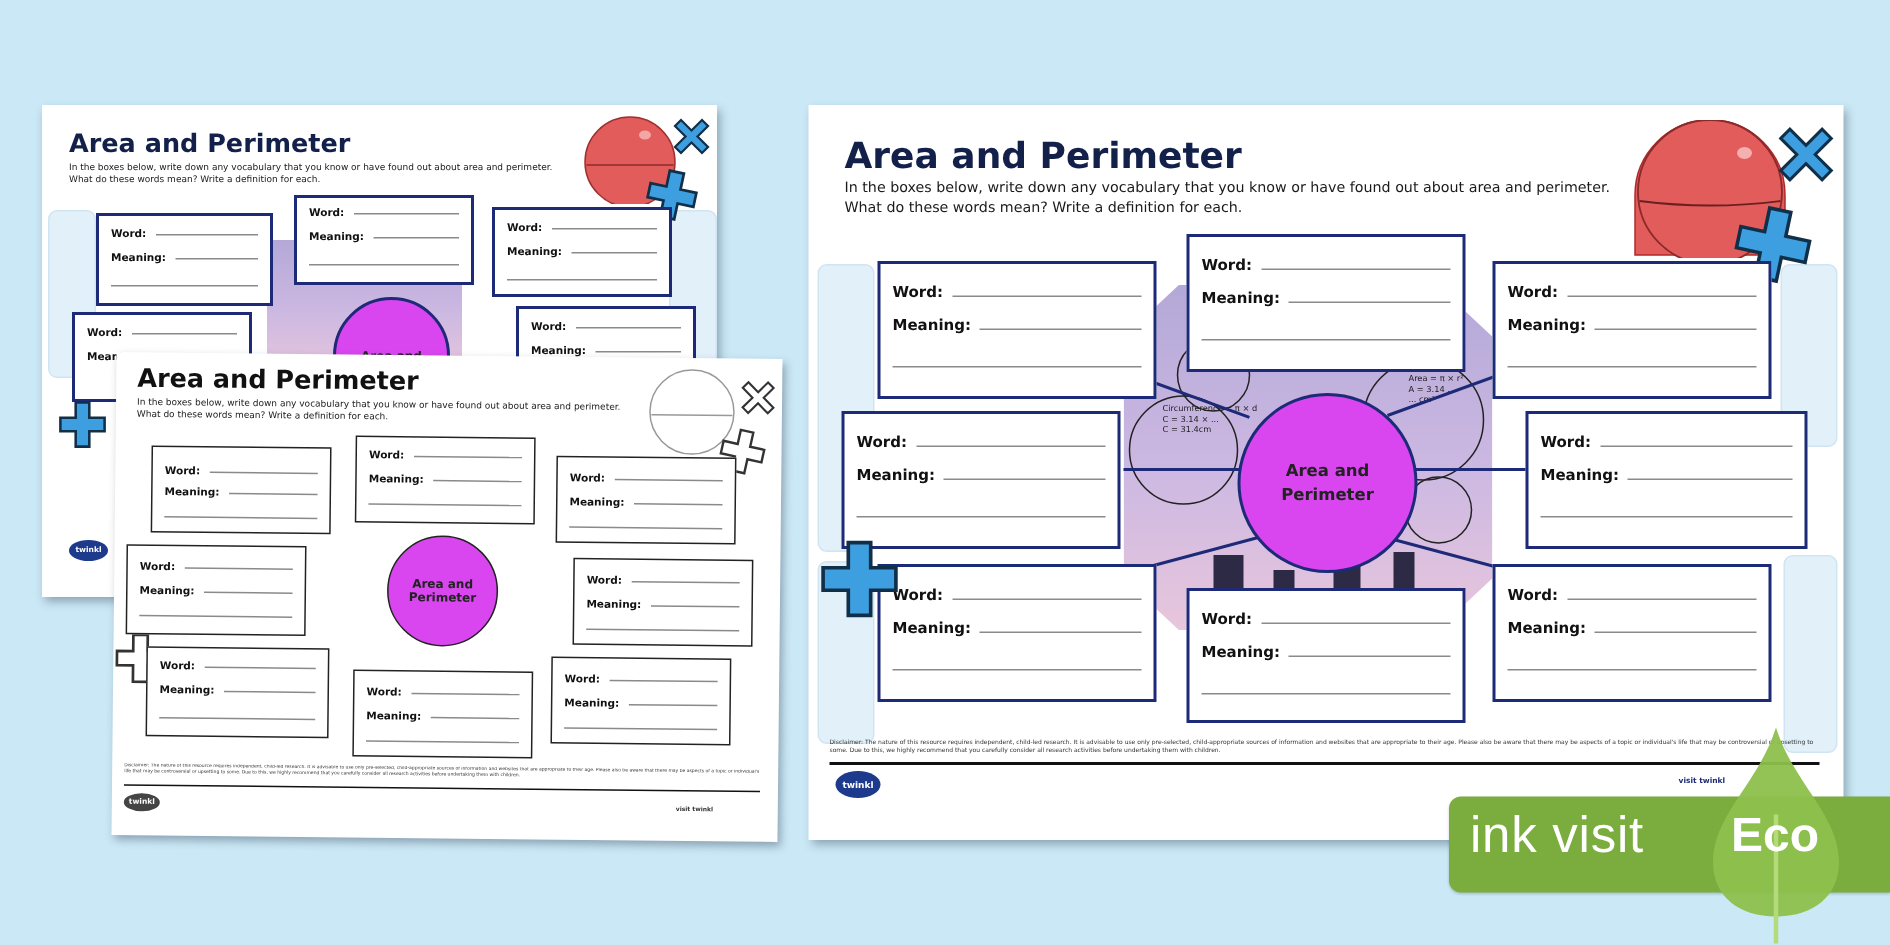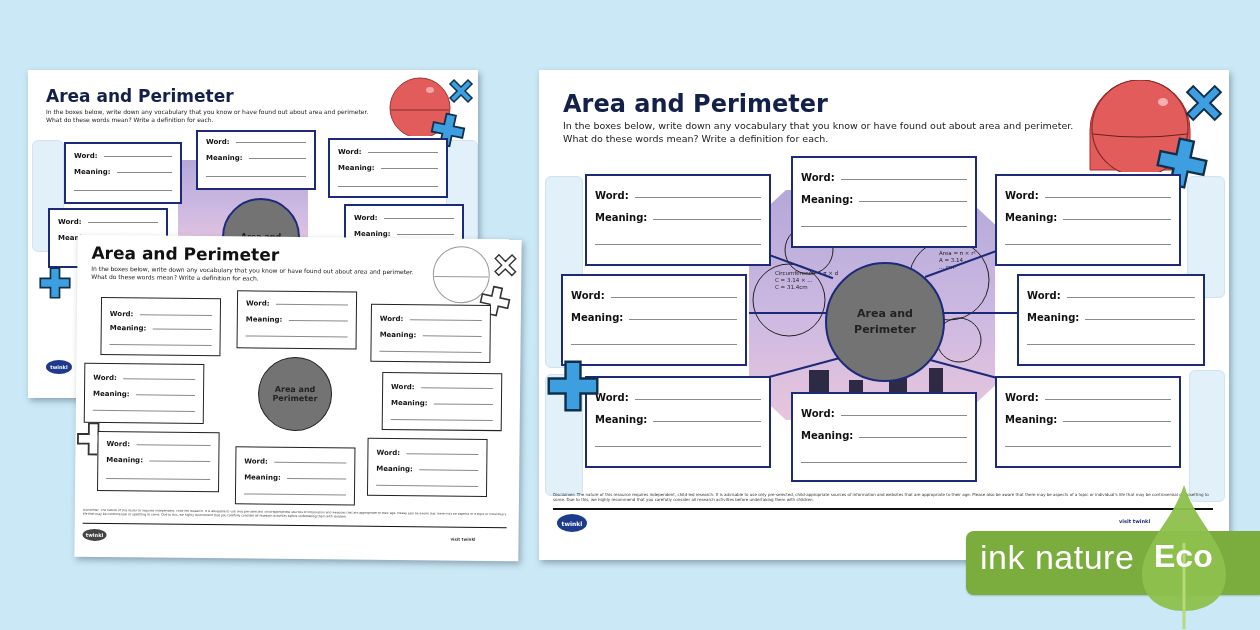--- a/index.html
+++ b/index.html
@@ -8,21 +8,21 @@
   .sheet { position:absolute; background:#ffffff; box-shadow:2px 3px 6px rgba(60,80,100,0.45); overflow:hidden; }
   .sheet .title { position:absolute; font-family:"DejaVu Sans", sans-serif; font-weight:bold; color:#13214a; white-space:nowrap; }
   .sheet .instr { position:absolute; color:#1a1a1a; white-space:nowrap; line-height:1.35; }
 
   .box { position:absolute; background:#fff; border:2px solid #1c2a78; box-sizing:border-box; }
   .box .row { position:absolute; left:8px; right:8px; display:flex; align-items:flex-end; }
   .box .lbl { font-weight:bold; color:#111; white-space:nowrap; margin-right:6px; }
   .box .line { flex:1; border-bottom:1px solid #8a8a8a; height:0; margin-bottom:3px; }
   .box .blank { position:absolute; left:8px; right:8px; border-bottom:1px solid #8a8a8a; }
 
-  .hub { position:absolute; background:#737373; border:2px solid #1c2a78; border-radius:50%; display:flex; flex-direction:column; align-items:center; justify-content:center; text-align:center; font-weight:bold; color:#222; }
+  .hub { position:absolute; background:#d946ef; border:2px solid #1c2a78; border-radius:50%; display:flex; flex-direction:column; align-items:center; justify-content:center; text-align:center; font-weight:bold; color:#222; }
 
   .bg-purple { position:absolute; background:linear-gradient(#b4a8d8, #cdb9e2 55%, #e8c6dc); }
   .spoke { position:absolute; background:#1c2a78; height:2px; transform-origin:0 50%; }
 
   .ghost-plus { position:absolute; background:#e2f0fa; border:1px solid #d0e4f2; border-radius:6px; }
 
   .blue-x { position:absolute; }
   .disclaimer { position:absolute; color:#333; line-height:1.3; overflow:hidden; }
   .footer-rule { position:absolute; height:2px; background:#111; }
   .logo { position:absolute; background:#1d3a8c; color:#fff; border-radius:50%; font-weight:bold; display:flex; align-items:center; justify-content:center; }
@@ -389,18 +389,18 @@
       <path d="M11 2 H19 V11 H28 V19 H19 V28 H11 V19 H2 V11 H11 Z" fill="#3d9ee0" stroke="#10304a" stroke-width="1.3"></path>
     </svg>
 
   <div class="disclaimer" style="left:14px;top:422px;width:660px;height:14px;font-size:4px;">Disclaimer: The nature of this resource requires independent, child-led research. It is advisable to use only pre-selected, child-appropriate sources of information and websites that are appropriate to their age. Please also be aware that there may be aspects of a topic or individual's life that may be controversial or upsetting to some. Due to this, we highly recommend that you carefully consider all research activities before undertaking them with children.</div>
   <div class="footer-rule" style="left:14px;top:438px;width:660px;"></div>
   <div class="logo" style="left:18px;top:444px;width:30px;height:18px;font-size:6px;">twinkl</div>
   <div class="visit" style="left:580px;top:448px;font-size:5px;">visit twinkl</div>
 </div>
 
 <div class="eco-banner"></div>
-<div class="eco-text">ink nature</div>
+<div class="eco-text">ink visit</div>
 <svg class="eco-leaf" viewBox="0 0 96 150">
   <path d="M48 2 C60 40 90 60 90 92 C90 115 72 128 48 128 C24 128 6 115 6 92 C6 60 36 40 48 2 Z" fill="#8dc04c" opacity="0.95"></path>
   <line x1="48" y1="60" x2="48" y2="146" stroke="#b5da7a" stroke-width="3"></line>
 </svg>
 <div class="eco-word">Eco</div>
 
 </body></html>

